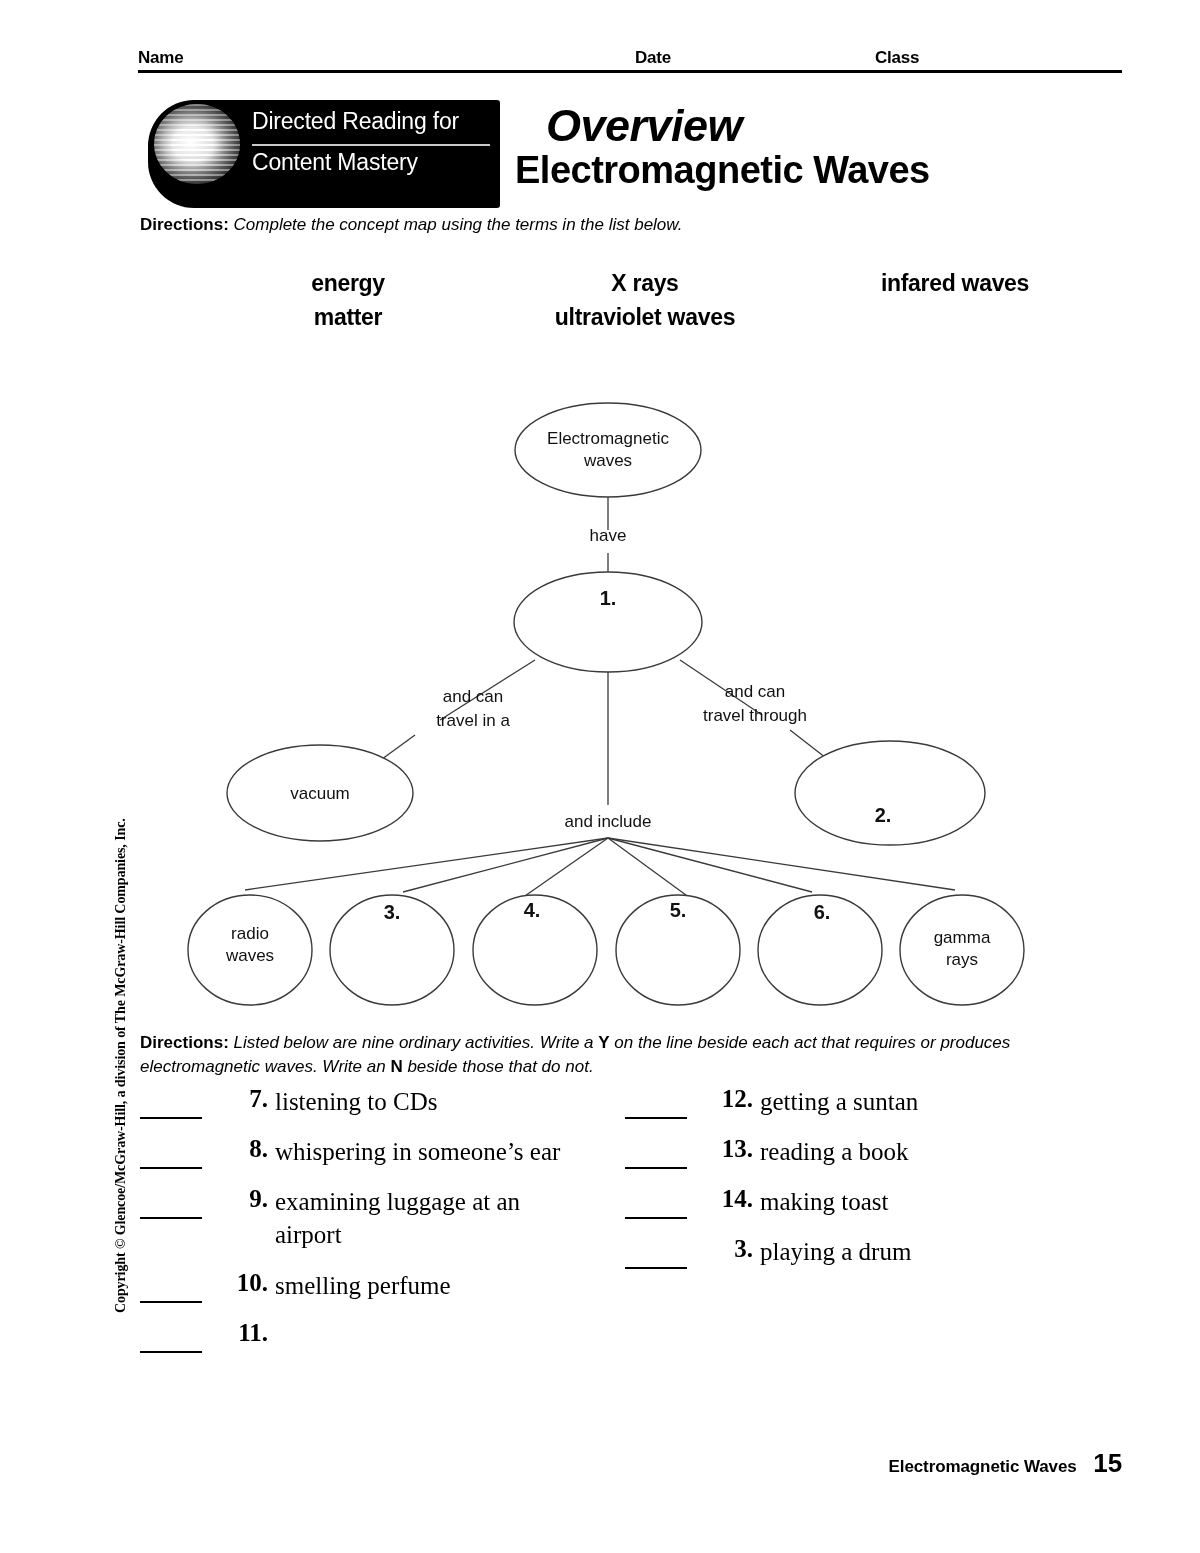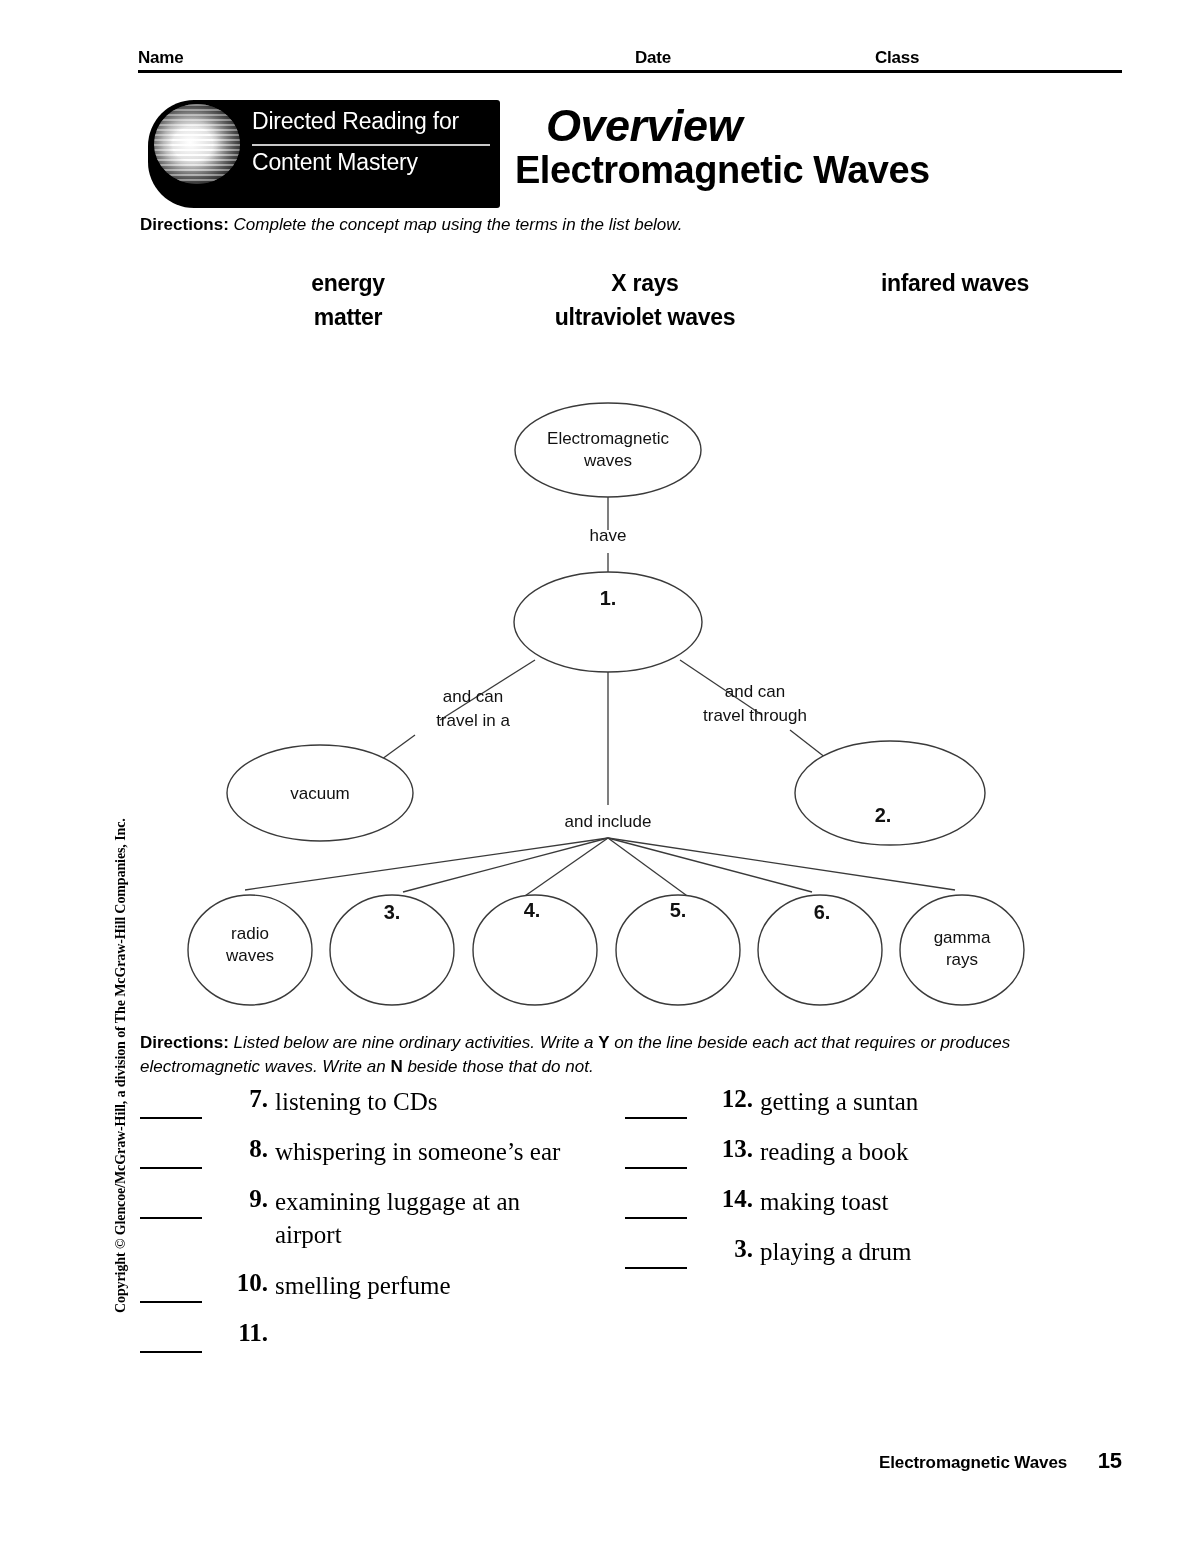--- a/index.html
+++ b/index.html
@@ -267,21 +267,21 @@
 
   
   .footer {
     position: absolute;
     right: 78px;
     top: 1448px;
     font-size: 17px;
     font-weight: bold;
     letter-spacing: -0.1px;
   }
-  .footer .f-page { margin-left: 26px; font-size: 22px; }
+  .footer .f-page { margin-left: 12px; font-size: 26px; }
 </style>
 </head>
 <body>
 
 <div class="header-labels">
   <span class="hdr-label hdr-name">Name</span>
   <span class="hdr-label hdr-date">Date</span>
   <span class="hdr-label hdr-class">Class</span>
 </div>
 <div class="header-rule"></div>

